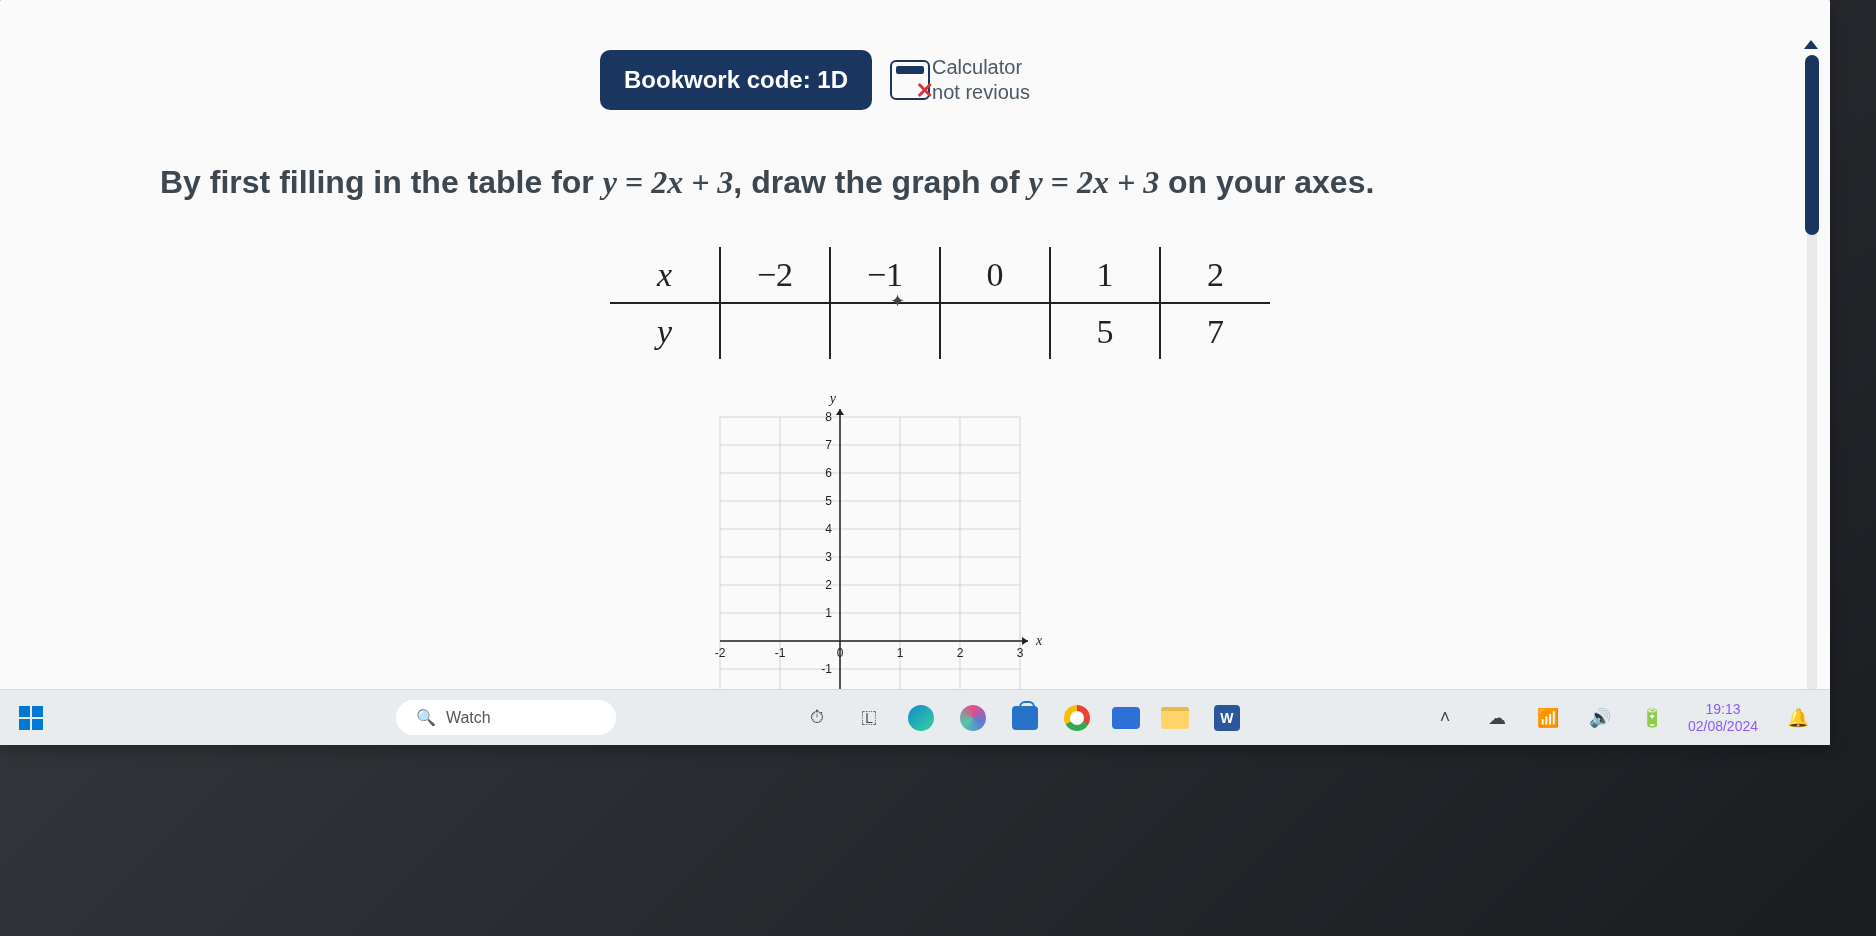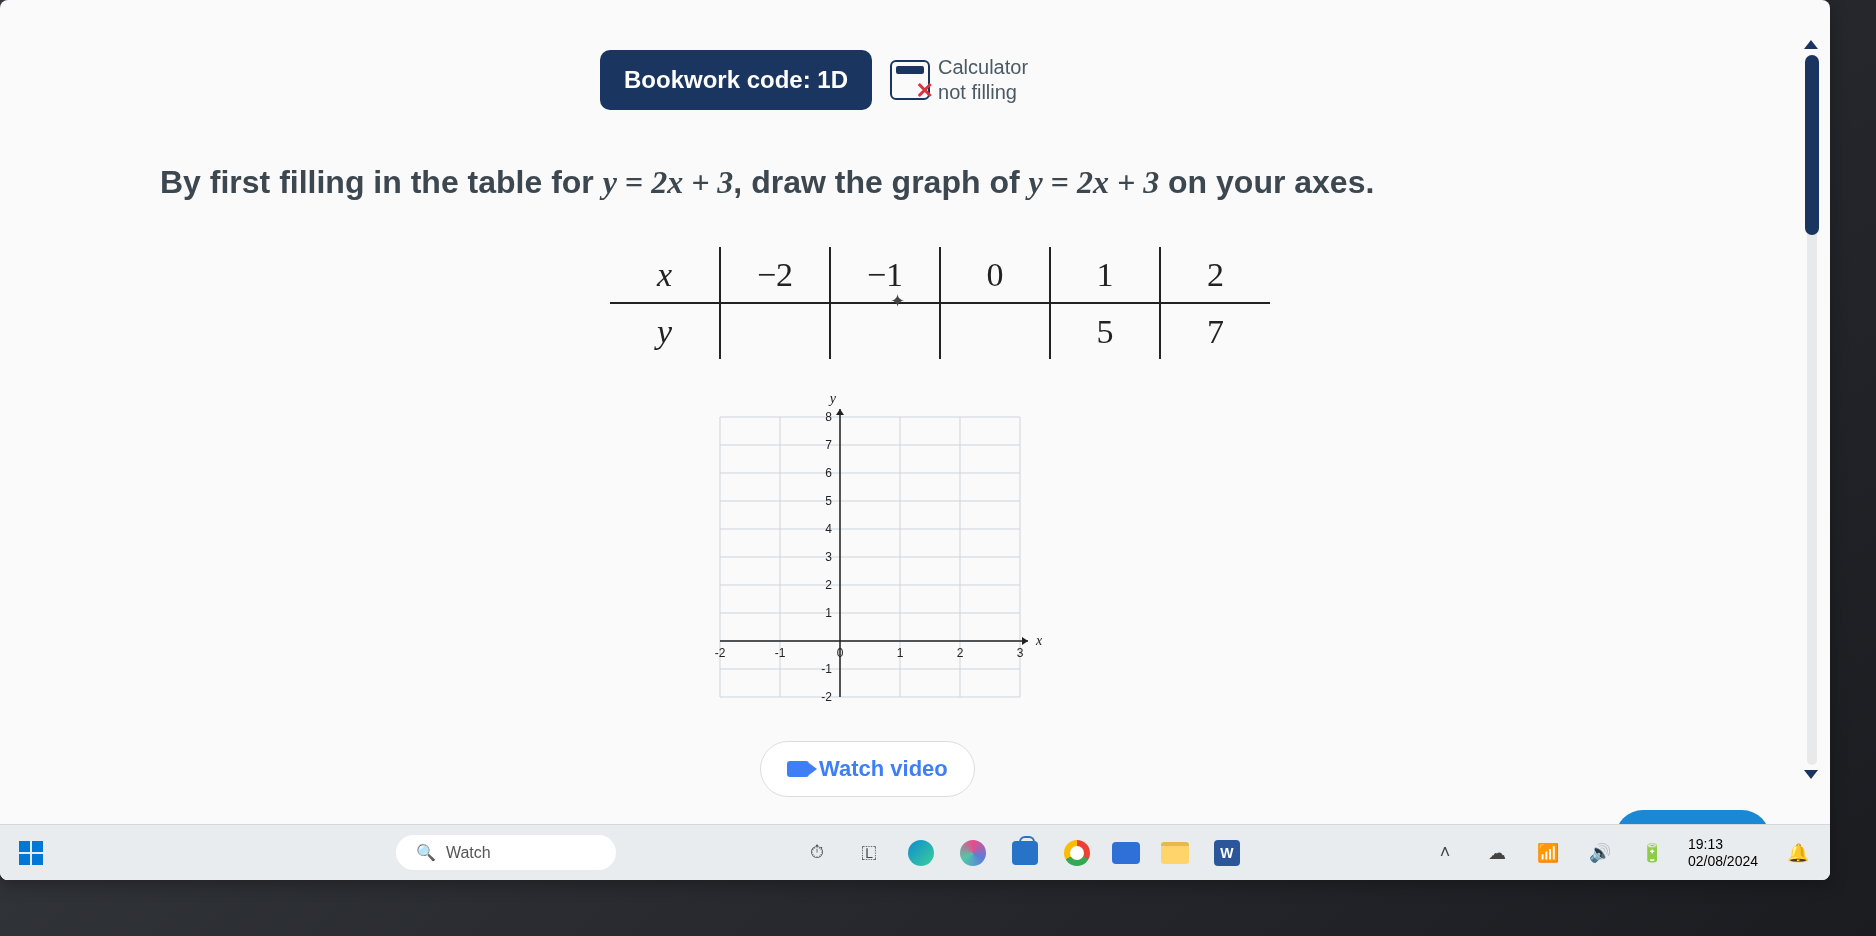--- a/index.html
+++ b/index.html
@@ -14,23 +14,23 @@
 .photo-bg {
   position: absolute;
   inset: 0;
   background: linear-gradient(135deg, #3a3d42 0%, #1a1c20 100%);
 }
 .screen {
   position: absolute;
   left: 0;
   top: 0;
   width: 1830px;
-  height: 880px;
+  height: 745px;
   background: #fafafa;
-  border-radius: 8px;
+  border-radius: 1px;
   box-shadow: 0 4px 18px rgba(0,0,0,.3);
   overflow: hidden;
 }
 .content {
   position: relative;
   padding: 30px 60px 10px 80px;
   height: 100%;
 }
 .scroll-arrow {
   position: absolute;
@@ -66,21 +66,21 @@
   margin: 20px 0 10px 520px;
 }
 .code-chip {
   background: #1a355f;
   color: #fff;
   font-weight: 600;
   font-size: 24px;
   padding: 16px 24px;
   border-radius: 10px;
 }
-.calc-wrap { display: flex; align-items: center; gap: 8px; }
+.calc-wrap { display: flex; align-items: center; gap: 2px; }
 .calc-icon {
   width: 40px; height: 40px;
   border: 2px solid #1a355f;
   border-radius: 6px;
   position: relative;
 }
 .calc-icon::before {
   content: "";
   position: absolute;
   top: 4px; left: 4px; right: 4px; height: 8px;
@@ -209,21 +209,21 @@
 }
 .tb-icon {
   width: 34px; height: 34px;
   display: flex;
   align-items: center;
   justify-content: center;
   font-size: 18px;
   color: #444;
   border-radius: 6px;
 }
-.clock { text-align: left; font-size: 14px; color: #000000; line-height: 1.2; padding-right: 6px; }
+.clock { text-align: center; font-size: 14px; color: #8b5cf6; line-height: 1.2; padding-right: 6px; }
 .edge-ic { background: linear-gradient(135deg,#0f8bd0,#3bd19a); width:26px; height:26px; border-radius:50%; }
 .chrome-ic { width:26px; height:26px; border-radius:50%; background: conic-gradient(#ea4335 0 120deg,#34a853 120deg 240deg,#fbbc05 240deg 360deg); position:relative;}
 .chrome-ic::after{content:"";position:absolute;inset:6px;background:#fff;border-radius:50%;}
 .copilot-ic { width:26px;height:26px;border-radius:50%;background:conic-gradient(#e94b8a,#5b7dd9,#52c7a9,#e94b8a);}
 .folder-ic { width:28px;height:22px;background:#ffd56b;border-radius:3px;border-top:4px solid #e6b94d;}
 .word-ic { width:26px;height:26px;background:#2b579a;color:#fff;font-weight:700;font-size:14px;display:flex;align-items:center;justify-content:center;border-radius:4px;}
 .win-ic { width:24px;height:24px;background:
   linear-gradient(#0078d4,#0078d4) 0 0/11px 11px no-repeat,
   linear-gradient(#0078d4,#0078d4) 13px 0/11px 11px no-repeat,
   linear-gradient(#0078d4,#0078d4) 0 13px/11px 11px no-repeat,
@@ -244,21 +244,21 @@
   <div class="scroll-arrow scroll-down"></div>
 
   <div class="content">
 
     <div class="header-row">
       <div class="code-chip">Bookwork code: 1D</div>
       <div class="calc-wrap">
         <div class="calc-icon"></div>
         <div class="calc-text">
           <div>Calculator</div>
-          <div>not filling</div>
+          <div>not revious</div>
         </div>
       </div>
     </div>
 
 
     <div class="instruction-2">
       <span>By first filling in the table for </span><span class="math"><span>y</span><span class="n"> = </span><span>2x + 3</span></span><span>, draw the graph of </span><span class="math"><span>y</span><span class="n"> = </span><span>2x + 3</span></span><span> on your axes.</span>
     </div>
 
     <div class="cursor-spot">✦</div>

